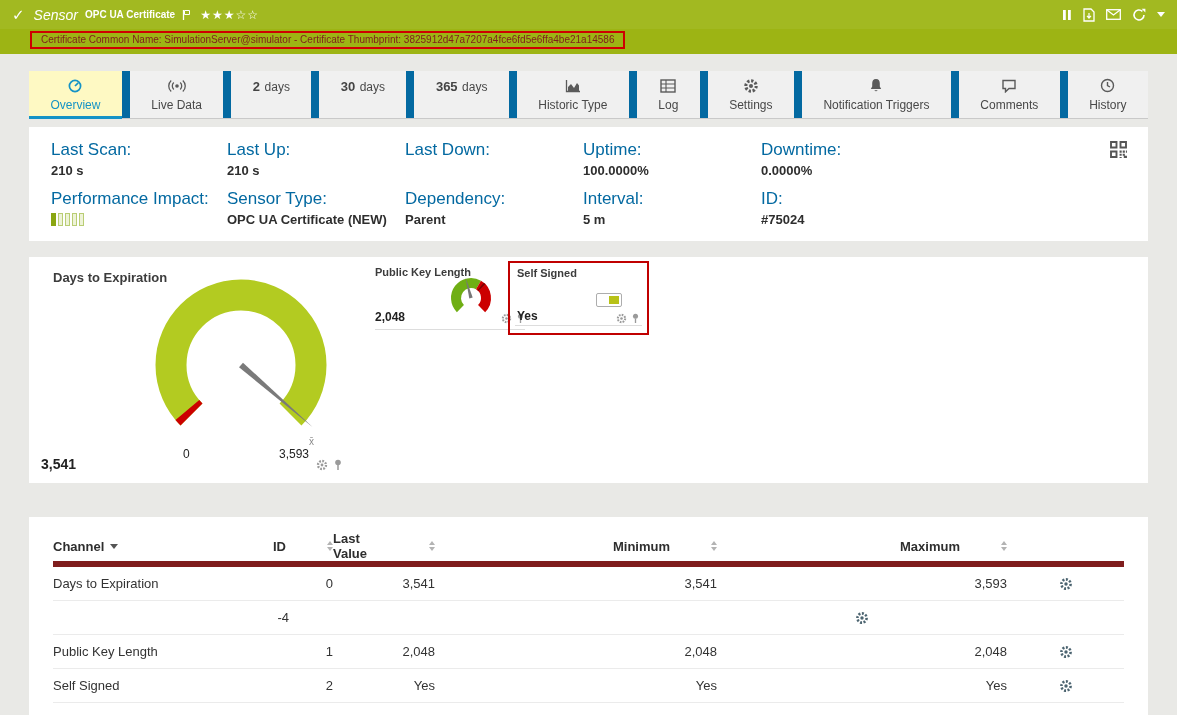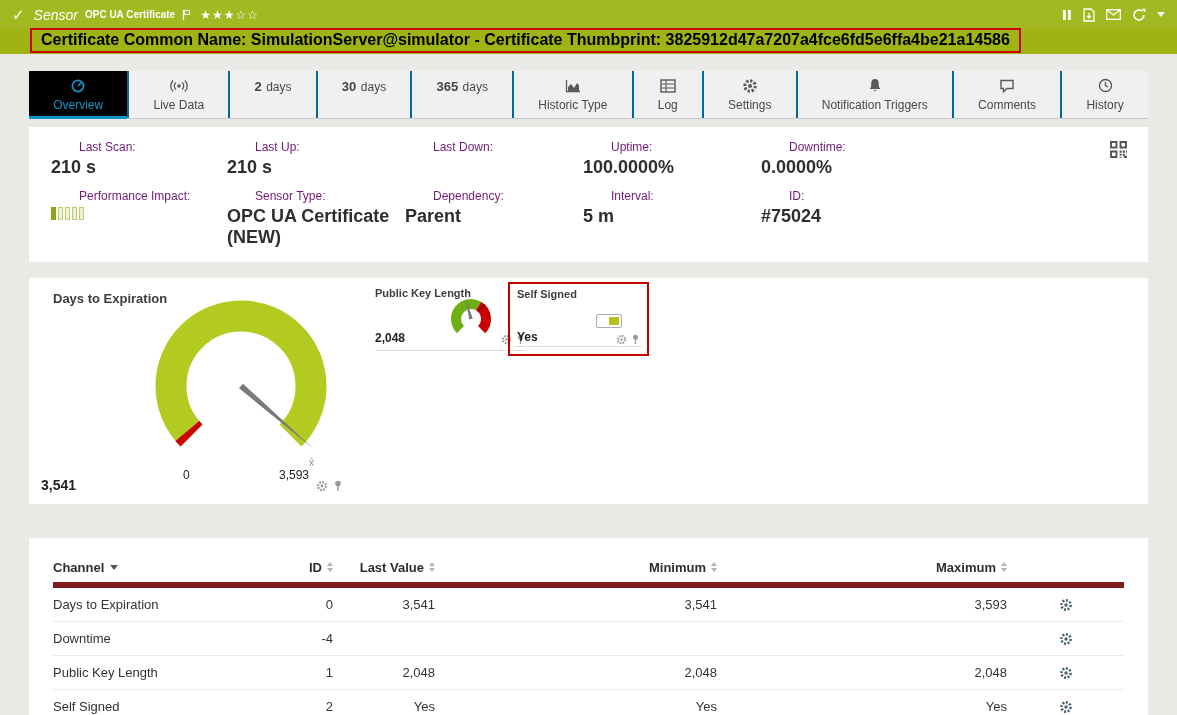--- a/index.html
+++ b/index.html
@@ -10,42 +10,42 @@
   .topbar { background:#a2b921; color:#fff; }
   .topbar-row1 { height:29px; display:flex; align-items:center; padding:0 12px; }
   .check { font-size:15px; font-weight:bold; margin-right:9px; }
   .kind { font-style:italic; font-size:14px; margin-right:7px; }
   .sensor-title { font-weight:bold; font-size:10px; margin-right:5px; }
   .flag { display:flex; margin:0 9px 0 2px; cursor:pointer; }
   .stars { font-size:12px; letter-spacing:1px; cursor:pointer; }
   .topbar-actions { margin-left:auto; display:flex; align-items:center; gap:11px; }
   .action-icon { display:flex; align-items:center; cursor:pointer; color:#fff; }
   .topbar-row2 { height:25px; display:flex; align-items:center; padding:0 12px 3px 30px; background:#9db414; }
-  .subtitle-box { border:2px solid #cf0000; padding:1px 9px 2px; font-size:16px; color:#000000; white-space:nowrap;font-weight:bold; }
+  .subtitle-box { border:2px solid #cf0000; padding:1px 9px 2px; font-size:10px; color:#7f1d1d; white-space:nowrap; }
 
   .content { padding:17px 29px 0; }
 
   
   .tabbar { display:flex; background:#fff; border-bottom:1px solid #c9c9c9; }
-  .tab { flex:1 1 auto; background:#f0f0f0; border-right:2px solid #0369a1; padding:6px 6px 5px; text-align:center; cursor:pointer; position:relative; color:#5a5a5a; }
+  .tab { flex:1 1 auto; background:#f0f0f0; border-right:8px solid #0369a1; padding:6px 6px 5px; text-align:center; cursor:pointer; position:relative; color:#5a5a5a; }
   .tab:last-child { border-right:none; }
   .tab-icon { height:17px; display:flex; align-items:center; justify-content:center; margin-bottom:1px; }
   .tab-top { height:17px; line-height:17px; font-size:13px; font-weight:bold; color:#444; margin-bottom:1px; }
   .tab-label { font-size:12px; color:#484848; }
-  .tab.active { background:#000000; color:#1593c6; }
+  .tab.active { background:#fef9c3; color:#1593c6; }
   .tab.active .tab-label { color:#1593c6; }
   .tab.active::after { content:""; position:absolute; left:0; right:0; bottom:-1px; height:3px; background:#1593c6; }
 
   
   .card { background:#fff; }
   .info-card { margin-top:8px; padding:13px 22px 14px; position:relative; }
   .info-row { display:grid; grid-template-columns:176px 178px 178px 178px 178px 1fr; }
   .info-row + .info-row { margin-top:11px; }
-  .info-label { font-size:12px; color:#701a75;margin-left:28px; }
-  .info-value { font-size:18px; font-weight:bold; color:#2e2e2e; margin-top:3px; min-height:15px; }
+  .info-label { font-size:17px; color:#0369a1; }
+  .info-value { font-size:13px; font-weight:bold; color:#2e2e2e; margin-top:3px; min-height:15px; }
   .qr { position:absolute; top:13px; right:20px; color:#555; cursor:pointer; }
   .bars { display:flex; gap:2px; margin-top:4px; }
   .bar { width:5px; height:13px; background:#eef3d8; border:1px solid #b9cd74; }
   .bar.filled { background:#8aa612; border-color:#8aa612; }
 
   
   .gauges-card { margin-top:16px; height:226px; position:relative; }
   .section-title { position:absolute; left:24px; top:13px; font-size:13px; font-weight:bold; color:#3c3c3c; }
   .big-gauge { position:absolute; left:112px; top:20px; }
   .gauge-value-main { position:absolute; left:12px; top:199px; font-size:14px; font-weight:bold; color:#222; }
@@ -70,21 +70,21 @@
   .ss-value { position:absolute; left:7px; bottom:10px; font-size:12px; font-weight:bold; color:#222; }
   .ss-icons { position:absolute; right:7px; bottom:9px; display:flex; gap:4px; color:#9a9a9a; }
   .ss-icons span { display:flex; cursor:pointer; }
 
   
   .table-card { margin-top:34px; padding:14px 24px 26px; min-height:204px; }
   .tbl-header, .tbl-row { display:grid; grid-template-columns:236px 44px 102px 282px 290px 1fr; align-items:center; }
   .tbl-header { height:36px; border-bottom:6px solid #7f1d1d; }
   .tbl-row { height:34px; border-bottom:1px solid #ebebeb; }
   .th { font-size:13px; font-weight:bold; color:#2e2e2e; display:flex; align-items:center; cursor:pointer; }
-  .th.right { justify-content:flex-end; }
+  .th.right { justify-content:flex-end;gap:36px; }
   .td { font-size:13px; color:#333; }
   .td.right { text-align:right; }
   .sort { display:inline-flex; flex-direction:column; gap:2px; margin-left:5px; }
   .tri-up { width:0; height:0; border-left:3px solid transparent; border-right:3px solid transparent; border-bottom:4px solid #b3b3b3; }
   .tri-down { width:0; height:0; border-left:3px solid transparent; border-right:3px solid transparent; border-top:4px solid #b3b3b3; }
   .caret-down { width:0; height:0; border-left:4px solid transparent; border-right:4px solid transparent; border-top:5px solid #555; margin-left:6px; }
   .row-gear { display:flex; justify-content:center; color:#4c6470; cursor:pointer; }
 </style>
 </head>
 <body>
@@ -409,21 +409,20 @@
       <div class="td right">3,541</div>
       <div class="td right">3,593</div>
       <div class="row-gear">
           <svg width="14" height="14" viewBox="0 0 14 14">
             <circle cx="7" cy="7" r="4.6" fill="none" stroke="currentColor" stroke-width="2.6" stroke-dasharray="2 1.5"></circle>
             <circle cx="7" cy="7" r="1.7" fill="currentColor"></circle>
           </svg>
         </div>
     </div>
     <div class="tbl-row">
-      <div class="td">Downtime</div>
       <div class="td right">-4</div>
       <div class="td right"></div>
       <div class="td right"></div>
       <div class="td right"></div>
       <div class="row-gear">
           <svg width="14" height="14" viewBox="0 0 14 14">
             <circle cx="7" cy="7" r="4.6" fill="none" stroke="currentColor" stroke-width="2.6" stroke-dasharray="2 1.5"></circle>
             <circle cx="7" cy="7" r="1.7" fill="currentColor"></circle>
           </svg>
         </div>

